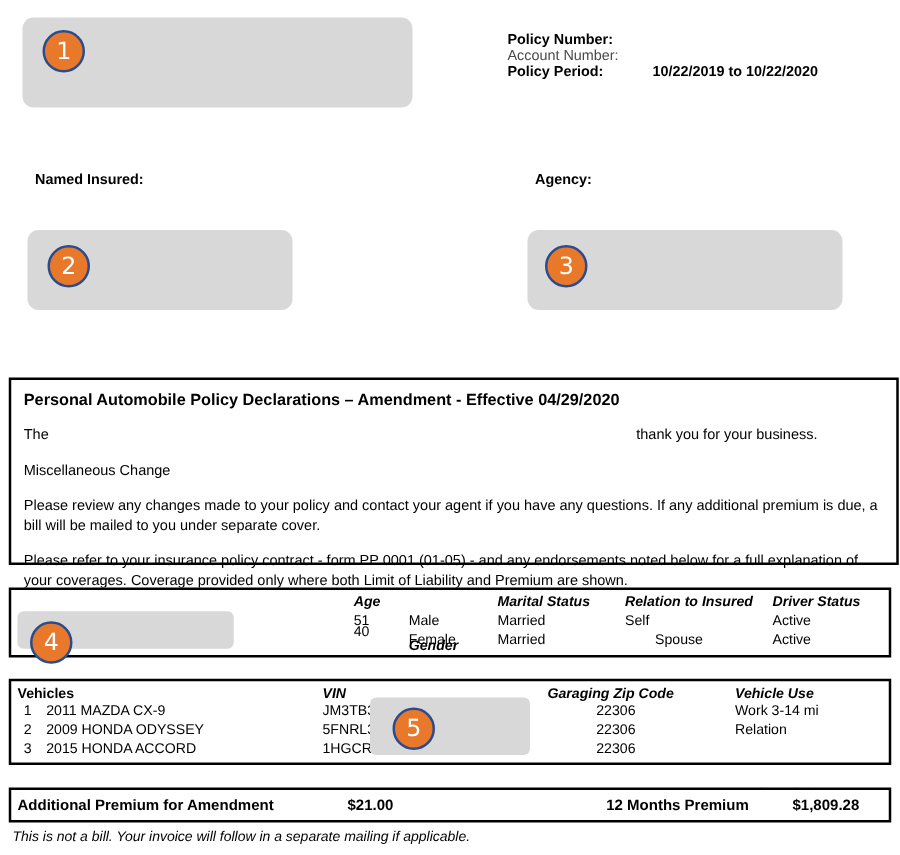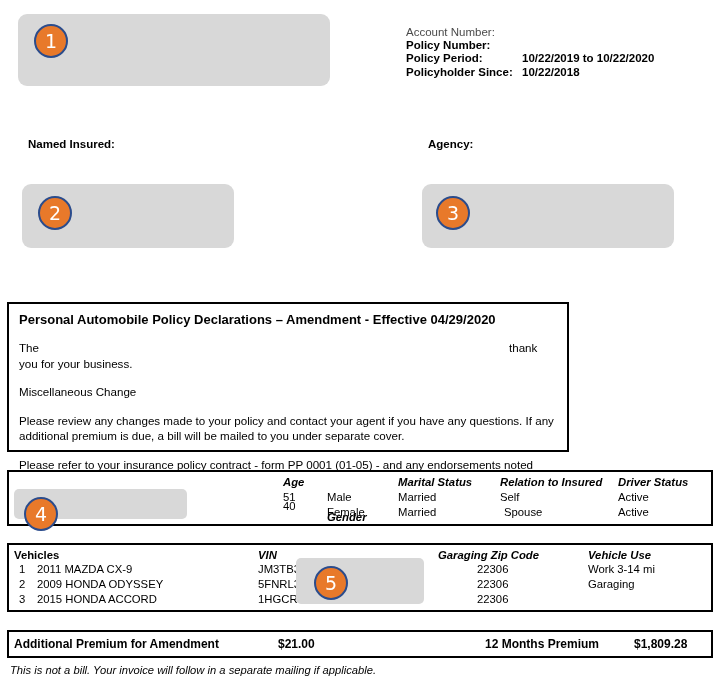--- a/index.html
+++ b/index.html
@@ -136,42 +136,39 @@
 </head>
 <body>
 
 <div class="page">
 
   <div class="redact" style="left:18px; top:14px; width:312px; height:72px;"></div>
   <div class="badge" style="left:34px; top:24px;">1</div>
 
   <div class="meta">
     <span class="meta-row">
-      <span class="meta-label light">Account Number:</span><span class="meta-val"></span>
+      <span class="meta-label">Policy Number:</span><span class="meta-val"></span>
     </span>
     <span class="meta-row">
-      <span class="meta-label">Policy Number:</span><span class="meta-val"></span>
+      <span class="meta-label light">Account Number:</span><span class="meta-val"></span>
     </span>
     <span class="meta-row">
       <span class="meta-label">Policy Period:</span><span class="meta-val">10/22/2019 to  10/22/2020</span>
     </span>
-    <span class="meta-row">
-      <span class="meta-label">Policyholder Since:</span><span class="meta-val">10/22/2018</span>
-    </span>
   </div>
 
   <div class="sec-label" style="left:28px; top:138px;">Named Insured:</div>
   <div class="redact" style="left:22px; top:184px; width:212px; height:64px;"></div>
   <div class="badge" style="left:38px; top:196px;">2</div>
 
   <div class="sec-label" style="left:428px; top:138px;">Agency:</div>
   <div class="redact" style="left:422px; top:184px; width:252px; height:64px;"></div>
   <div class="badge" style="left:436px; top:196px;">3</div>
 
-  <div class="box" style="left:7px; top:302px; width:562px; height:150px;">
+  <div class="box" style="left:7px; top:302px; width:712px; height:150px;">
     <div class="decl-title">Personal Automobile Policy Declarations – Amendment - Effective 04/29/2020</div>
     <div class="decl-body">
       <p>
         <span>The</span><span class="redact-inline"></span><span>thank you for your business.</span>
       </p>
       <p>Miscellaneous Change</p>
       <p>Please review any changes made to your policy and contact your agent if you have any questions.  If any additional premium is due, a bill will be mailed to you under separate cover.</p>
       <p>Please refer to your insurance policy contract - form PP 0001 (01-05) - and any endorsements noted below for a full explanation of your coverages. Coverage provided only where both Limit of Liability and Premium are shown.</p>
     </div>
   </div>
@@ -186,21 +183,21 @@
 
   <div class="t" style="left:283px; top:491px;">51</div>
   <div class="t" style="left:327px; top:491px;">Male</div>
   <div class="t" style="left:398px; top:491px;">Married</div>
   <div class="t" style="left:500px; top:491px;">Self</div>
   <div class="t" style="left:618px; top:491px;">Active</div>
 
   <div class="t" style="left:283px; top:500px;">40</div>
   <div class="t" style="left:327px; top:506px;">Female</div>
   <div class="t" style="left:398px; top:506px;">Married</div>
-  <div class="t" style="left:504px; top:506px;">Spouse</div>
+  <div class="t" style="left:524px; top:506px;">Spouse</div>
   <div class="t" style="left:618px; top:506px;">Active</div>
 
   <div class="redact-sq" style="left:14px; top:489px; width:173px; height:30px;"></div>
   <div class="badge" style="left:24px; top:497px;">4</div>
 
   <div class="box" style="left:7px; top:543px; width:706px; height:69px;"></div>
 
   <div class="t hdr" style="left:14px; top:549px;">Vehicles</div>
   <div class="t hdr-i" style="left:258px; top:549px;">VIN</div>
   <div class="t hdr-i" style="left:438px; top:549px;">Garaging Zip Code</div>
@@ -209,21 +206,21 @@
   <div class="t" style="left:19px; top:563px;">1</div>
   <div class="t" style="left:37px; top:563px;">2011 MAZDA CX-9</div>
   <div class="t" style="left:258px; top:563px;">JM3TB3</div>
   <div class="t" style="left:477px; top:563px;">22306</div>
   <div class="t" style="left:588px; top:563px;">Work 3-14 mi</div>
 
   <div class="t" style="left:19px; top:578px;">2</div>
   <div class="t" style="left:37px; top:578px;">2009 HONDA ODYSSEY</div>
   <div class="t" style="left:258px; top:578px;">5FNRL3</div>
   <div class="t" style="left:477px; top:578px;">22306</div>
-  <div class="t" style="left:588px; top:578px;">Garaging</div>
+  <div class="t" style="left:588px; top:578px;">Relation</div>
 
   <div class="t" style="left:19px; top:593px;">3</div>
   <div class="t" style="left:37px; top:593px;">2015 HONDA ACCORD</div>
   <div class="t" style="left:258px; top:593px;">1HGCR</div>
   <div class="t" style="left:477px; top:593px;">22306</div>
   <div class="t" style="left:588px; top:593px;margin-top:36px;">Business/Artisan</div>
 
   <div class="redact-sq" style="left:296px; top:558px; width:128px; height:46px;"></div>
   <div class="badge" style="left:314px; top:566px;">5</div>
 

